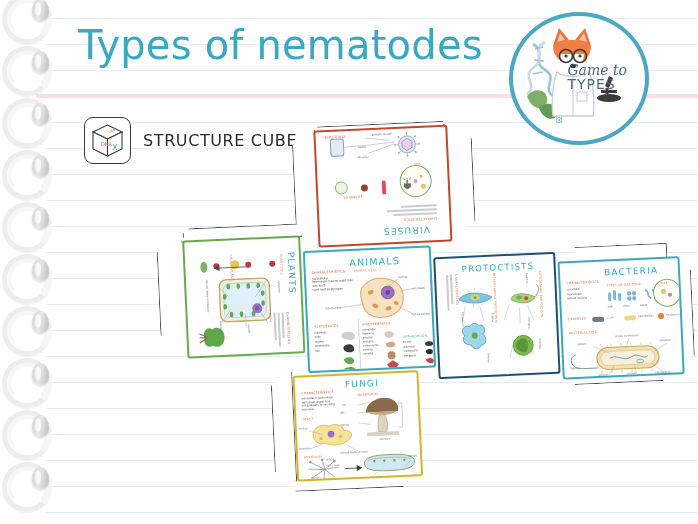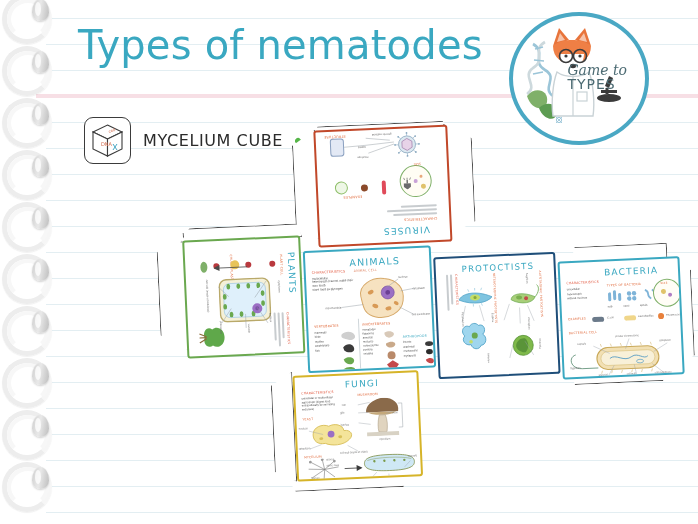--- a/index.html
+++ b/index.html
@@ -215,21 +215,21 @@
     <div class="cube-chip">
       <svg width="45" height="45" viewBox="0 0 45 45">
         <polygon points="22.5,7 37,14 22.5,21 8,14" fill="#fff" stroke="#3b3b3b" stroke-width="1.1"></polygon>
         <polygon points="8,14 22.5,21 22.5,38 8,31" fill="#fff" stroke="#3b3b3b" stroke-width="1.1"></polygon>
         <polygon points="37,14 22.5,21 22.5,38 37,31" fill="#fff" stroke="#3b3b3b" stroke-width="1.1"></polygon>
         <text x="16" y="28" font-size="5" fill="#d2694a" font-family="DejaVu Sans">DNA</text>
         <text x="24" y="15" font-size="4" fill="#d2694a" font-family="DejaVu Sans" transform="rotate(-18 24 15)">cell</text>
         <path d="M28 26 l4 6 M32 26 l-4 6" stroke="#4aa8c4" stroke-width="1" fill="none"></path>
       </svg>
     </div>
-    <div class="rc-label">MYCELIUM CUBE</div>
+    <div class="rc-label">STRUCTURE CUBE</div>
     <div class="tick">
       <svg width="40" height="30" viewBox="0 0 40 30">
         <path d="M3 15 L13 26 L37 2" stroke="#56b649" stroke-width="6" fill="none" stroke-linecap="round" stroke-linejoin="round"></path>
       </svg>
     </div>
   </div>
 
   <div class="logo">
     <svg width="124" height="117" viewBox="0 0 124 117" style="position:absolute;left:0;top:0;">
 

